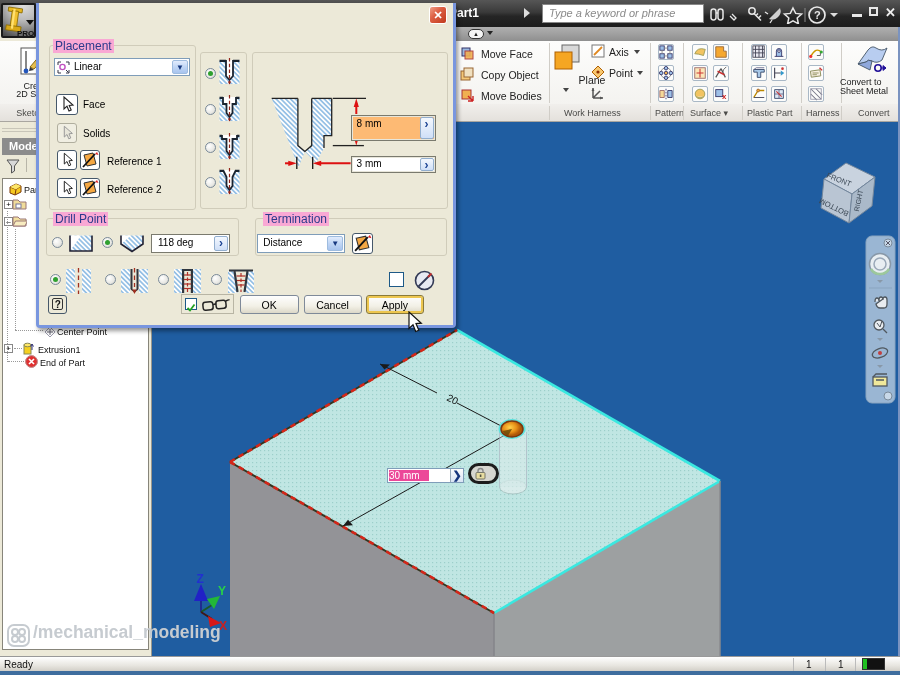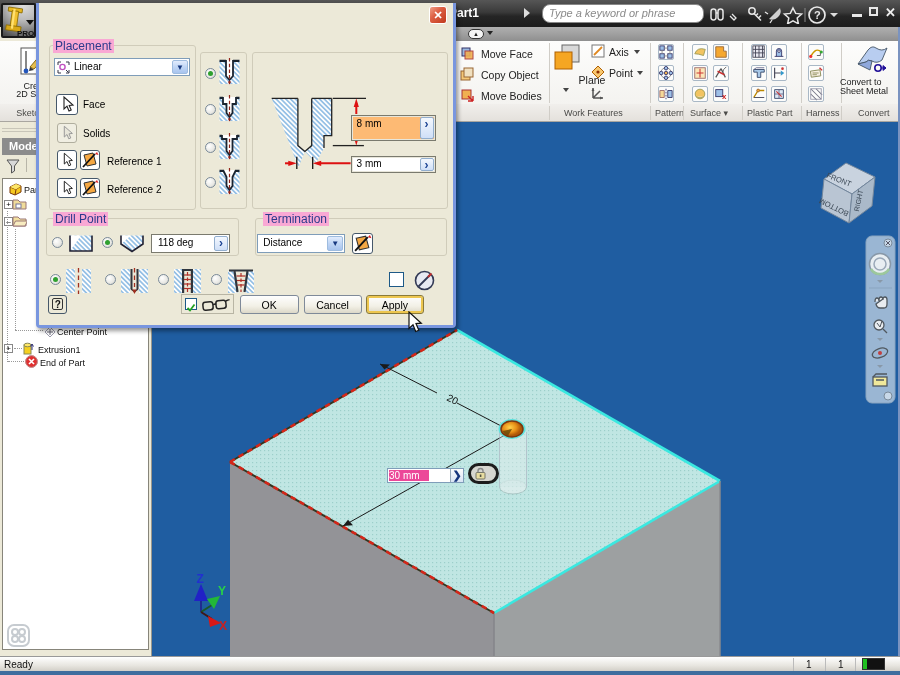--- a/index.html
+++ b/index.html
@@ -1,19 +1,19 @@
 <!DOCTYPE html>
 <html><head><meta charset="utf-8"><style>
 *{margin:0;padding:0;box-sizing:border-box;font-family:"Liberation Sans",sans-serif;}
 body{width:900px;height:675px;overflow:hidden;position:relative;background:#ECE9D8;}
 .abs{position:absolute;}
 
 #titlebar{left:0;top:0;width:900px;height:27px;background:linear-gradient(180deg,#565656 0%,#3a3a3a 45%,#252525 60%,#1d1d1d 100%);}
 #titlebar .wtxt{color:#fff;font-size:12px;font-weight:bold;top:6px;}
-#searchbox{left:542px;top:4px;width:162px;height:19px;background:#fff;border:1px solid #888;border-radius:8px;color:#8a8a8a;font-style:italic;font-size:11px;line-height:17px;padding-left:6px;}
+#searchbox{left:542px;top:4px;width:162px;height:19px;background:#fff;border:1px solid #888;border-radius:0;color:#8a8a8a;font-style:italic;font-size:11px;line-height:17px;padding-left:6px;}
 
 #grayband{left:300px;top:27px;width:600px;height:14px;background:linear-gradient(180deg,#b0b0b0,#8f8f8f);}
 #pill{left:468px;top:29px;width:16px;height:10px;background:#f5f5f5;border:1px solid #333;border-radius:5px;font-size:6px;text-align:center;line-height:9px;color:#222;}
 
 #ribbon{left:0;top:41px;width:900px;height:63px;background:linear-gradient(180deg,#fdfdfc,#f4f3f0);}
 #rlabels{left:0;top:104px;width:900px;height:18px;background:linear-gradient(180deg,#f1efec,#e4e1dc);border-bottom:1px solid #a9a6a0;}
 .rlab{font-size:9px;color:#4a4a48;top:4px;}
 .rsep{width:1px;background:#d0cdc7;top:42px;height:79px;}
 .rbtxt{font-size:9px;color:#222;white-space:nowrap;}
 .ric{width:14px;height:14px;}
@@ -245,21 +245,21 @@
  <path d="M4 22 L14 8 Q18 3 22 6 Q28 10 33 6 L28 18 Q23 22 18 19 Q14 17 12 20 Z" fill="#b8cdf0" stroke="#456" stroke-width="0.9"></path>
  <path d="M4 22 L12 20 Q14 17 18 19 L16 28 Z" fill="#8fa8dc" stroke="#456" stroke-width="0.9"></path>
  <circle cx="24" cy="26" r="3.2" fill="none" stroke="#219" stroke-width="1.6"></circle>
  <path d="M27 26 h5 m0 0 l-3 -2.4 v4.8 z" fill="#219" stroke="#219"></path>
 </svg>
  <div class="abs rbtxt" style="left:840px;top:37px;width:58px;text-align:left;font-size:9px;line-height:9px;color:#222;">Convert to<br>Sheet Metal</div>
 </div>
 
 <div class="abs" id="rlabels">
  <div class="abs rlab" style="left:0px;width:60px;text-align:center;">Sketch</div>
- <div class="abs rlab" style="left:564px;">Work Features</div>
+ <div class="abs rlab" style="left:564px;">Work Harness</div>
  <div class="abs rlab" style="left:655px;">Pattern</div>
  <div class="abs rlab" style="left:690px;">Surface ▾</div>
  <div class="abs rlab" style="left:747px;">Plastic Part</div>
  <div class="abs rlab" style="left:806px;">Harness</div>
  <div class="abs rlab" style="left:858px;">Convert</div>
  <div class="abs rsep" style="left:549px;top:2px;height:14px;"></div>
  <div class="abs rsep" style="left:650px;top:2px;height:14px;"></div>
  <div class="abs rsep" style="left:683px;top:2px;height:14px;"></div>
  <div class="abs rsep" style="left:742px;top:2px;height:14px;"></div>
  <div class="abs rsep" style="left:801px;top:2px;height:14px;"></div>
@@ -449,20 +449,21 @@
 <div class="abs" style="left:898px;top:27px;width:2px;height:629px;background:#7a93c0;"></div>
 
 <div class="abs" style="left:5px;top:622px;width:400px;height:30px;color:#c6cbd0;font-size:17.5px;font-weight:bold;">
  <svg class="abs" style="left:2px;top:2px" width="23" height="23" viewBox="0 0 23 23">
       <rect x="1" y="1" width="21" height="21" rx="6" fill="none" stroke="#c6cbd0" stroke-width="2"></rect>
       <circle cx="8" cy="8" r="3" fill="none" stroke="#c6cbd0" stroke-width="2"></circle>
       <circle cx="15" cy="8" r="3" fill="none" stroke="#c6cbd0" stroke-width="2"></circle>
       <circle cx="8" cy="15" r="3" fill="none" stroke="#c6cbd0" stroke-width="2"></circle>
       <circle cx="15" cy="15" r="3" fill="none" stroke="#c6cbd0" stroke-width="2"></circle>
     </svg>
+ <span class="abs" style="left:28px;top:0px;">/mechanical_modeling</span>
 </div>
 
 <svg width="0" height="0" style="position:absolute">
  <defs>
   <pattern id="hat" width="3.4" height="3.4" patternUnits="userSpaceOnUse" patternTransform="rotate(-45)">
    <rect width="3.4" height="3.4" fill="#fdfdfd"></rect>
         <rect width="1.7" height="3.4" fill="#95c0e5"></rect>
   </pattern>
  </defs>
 </svg>

